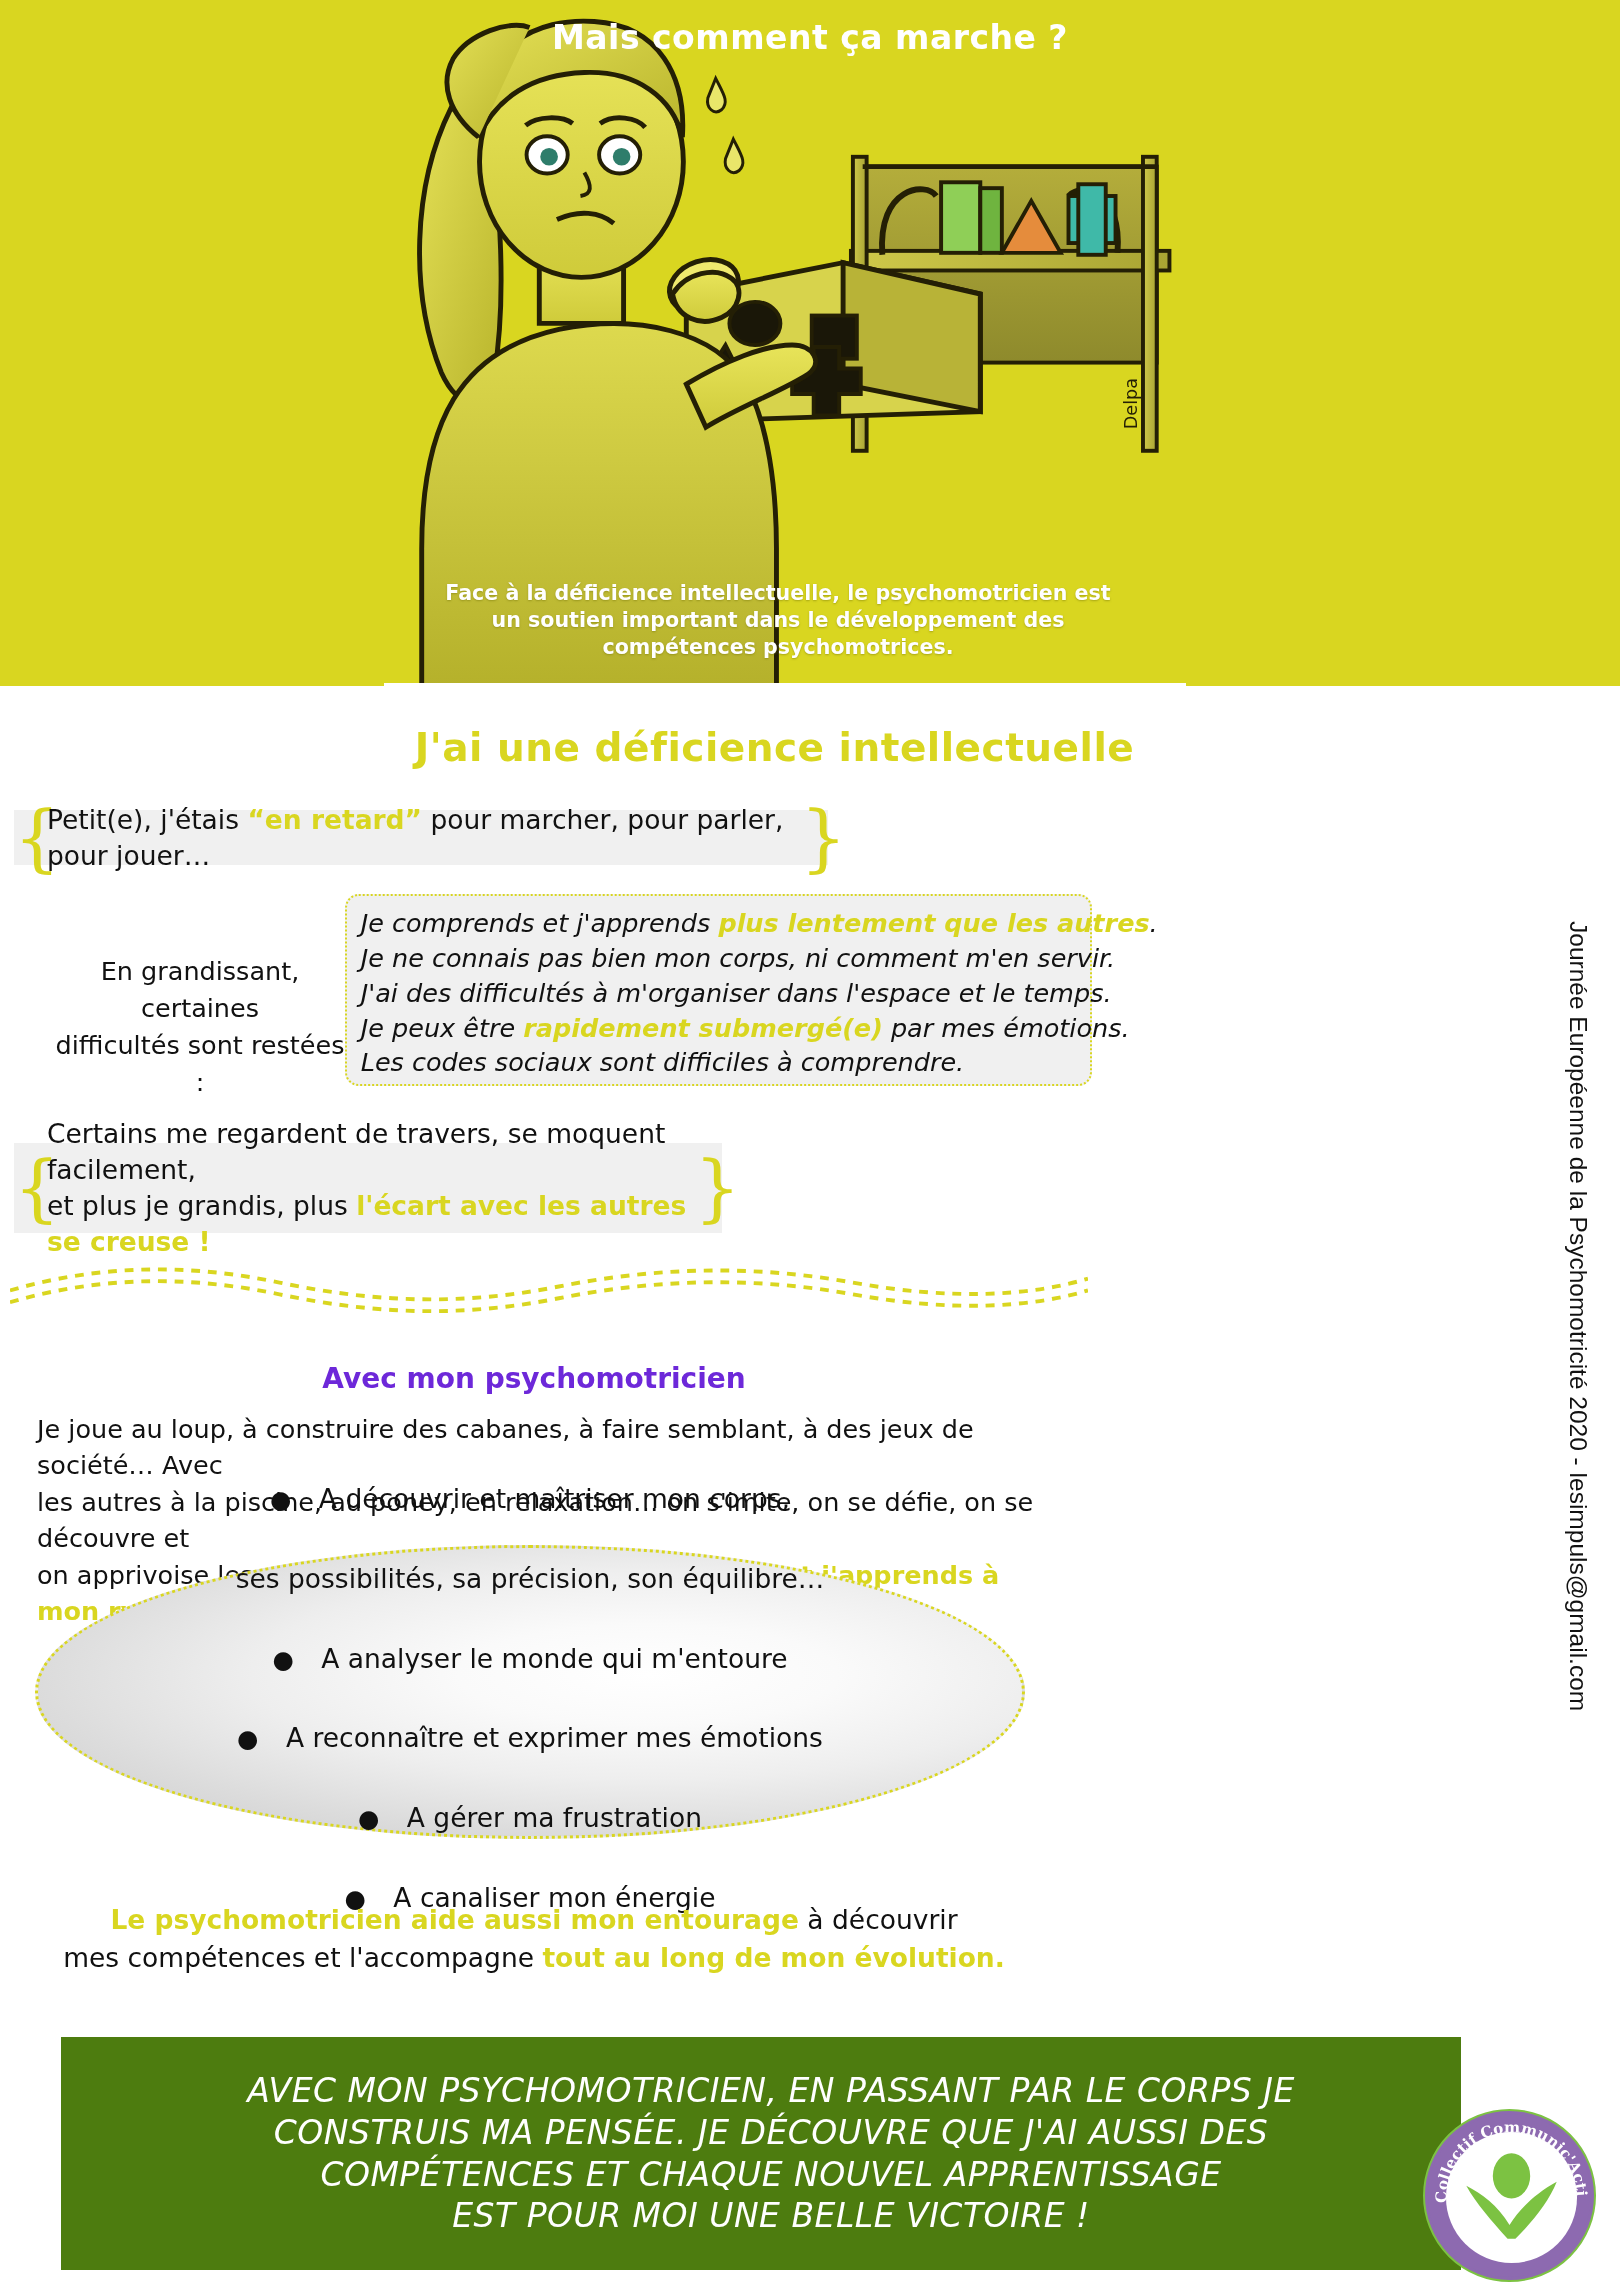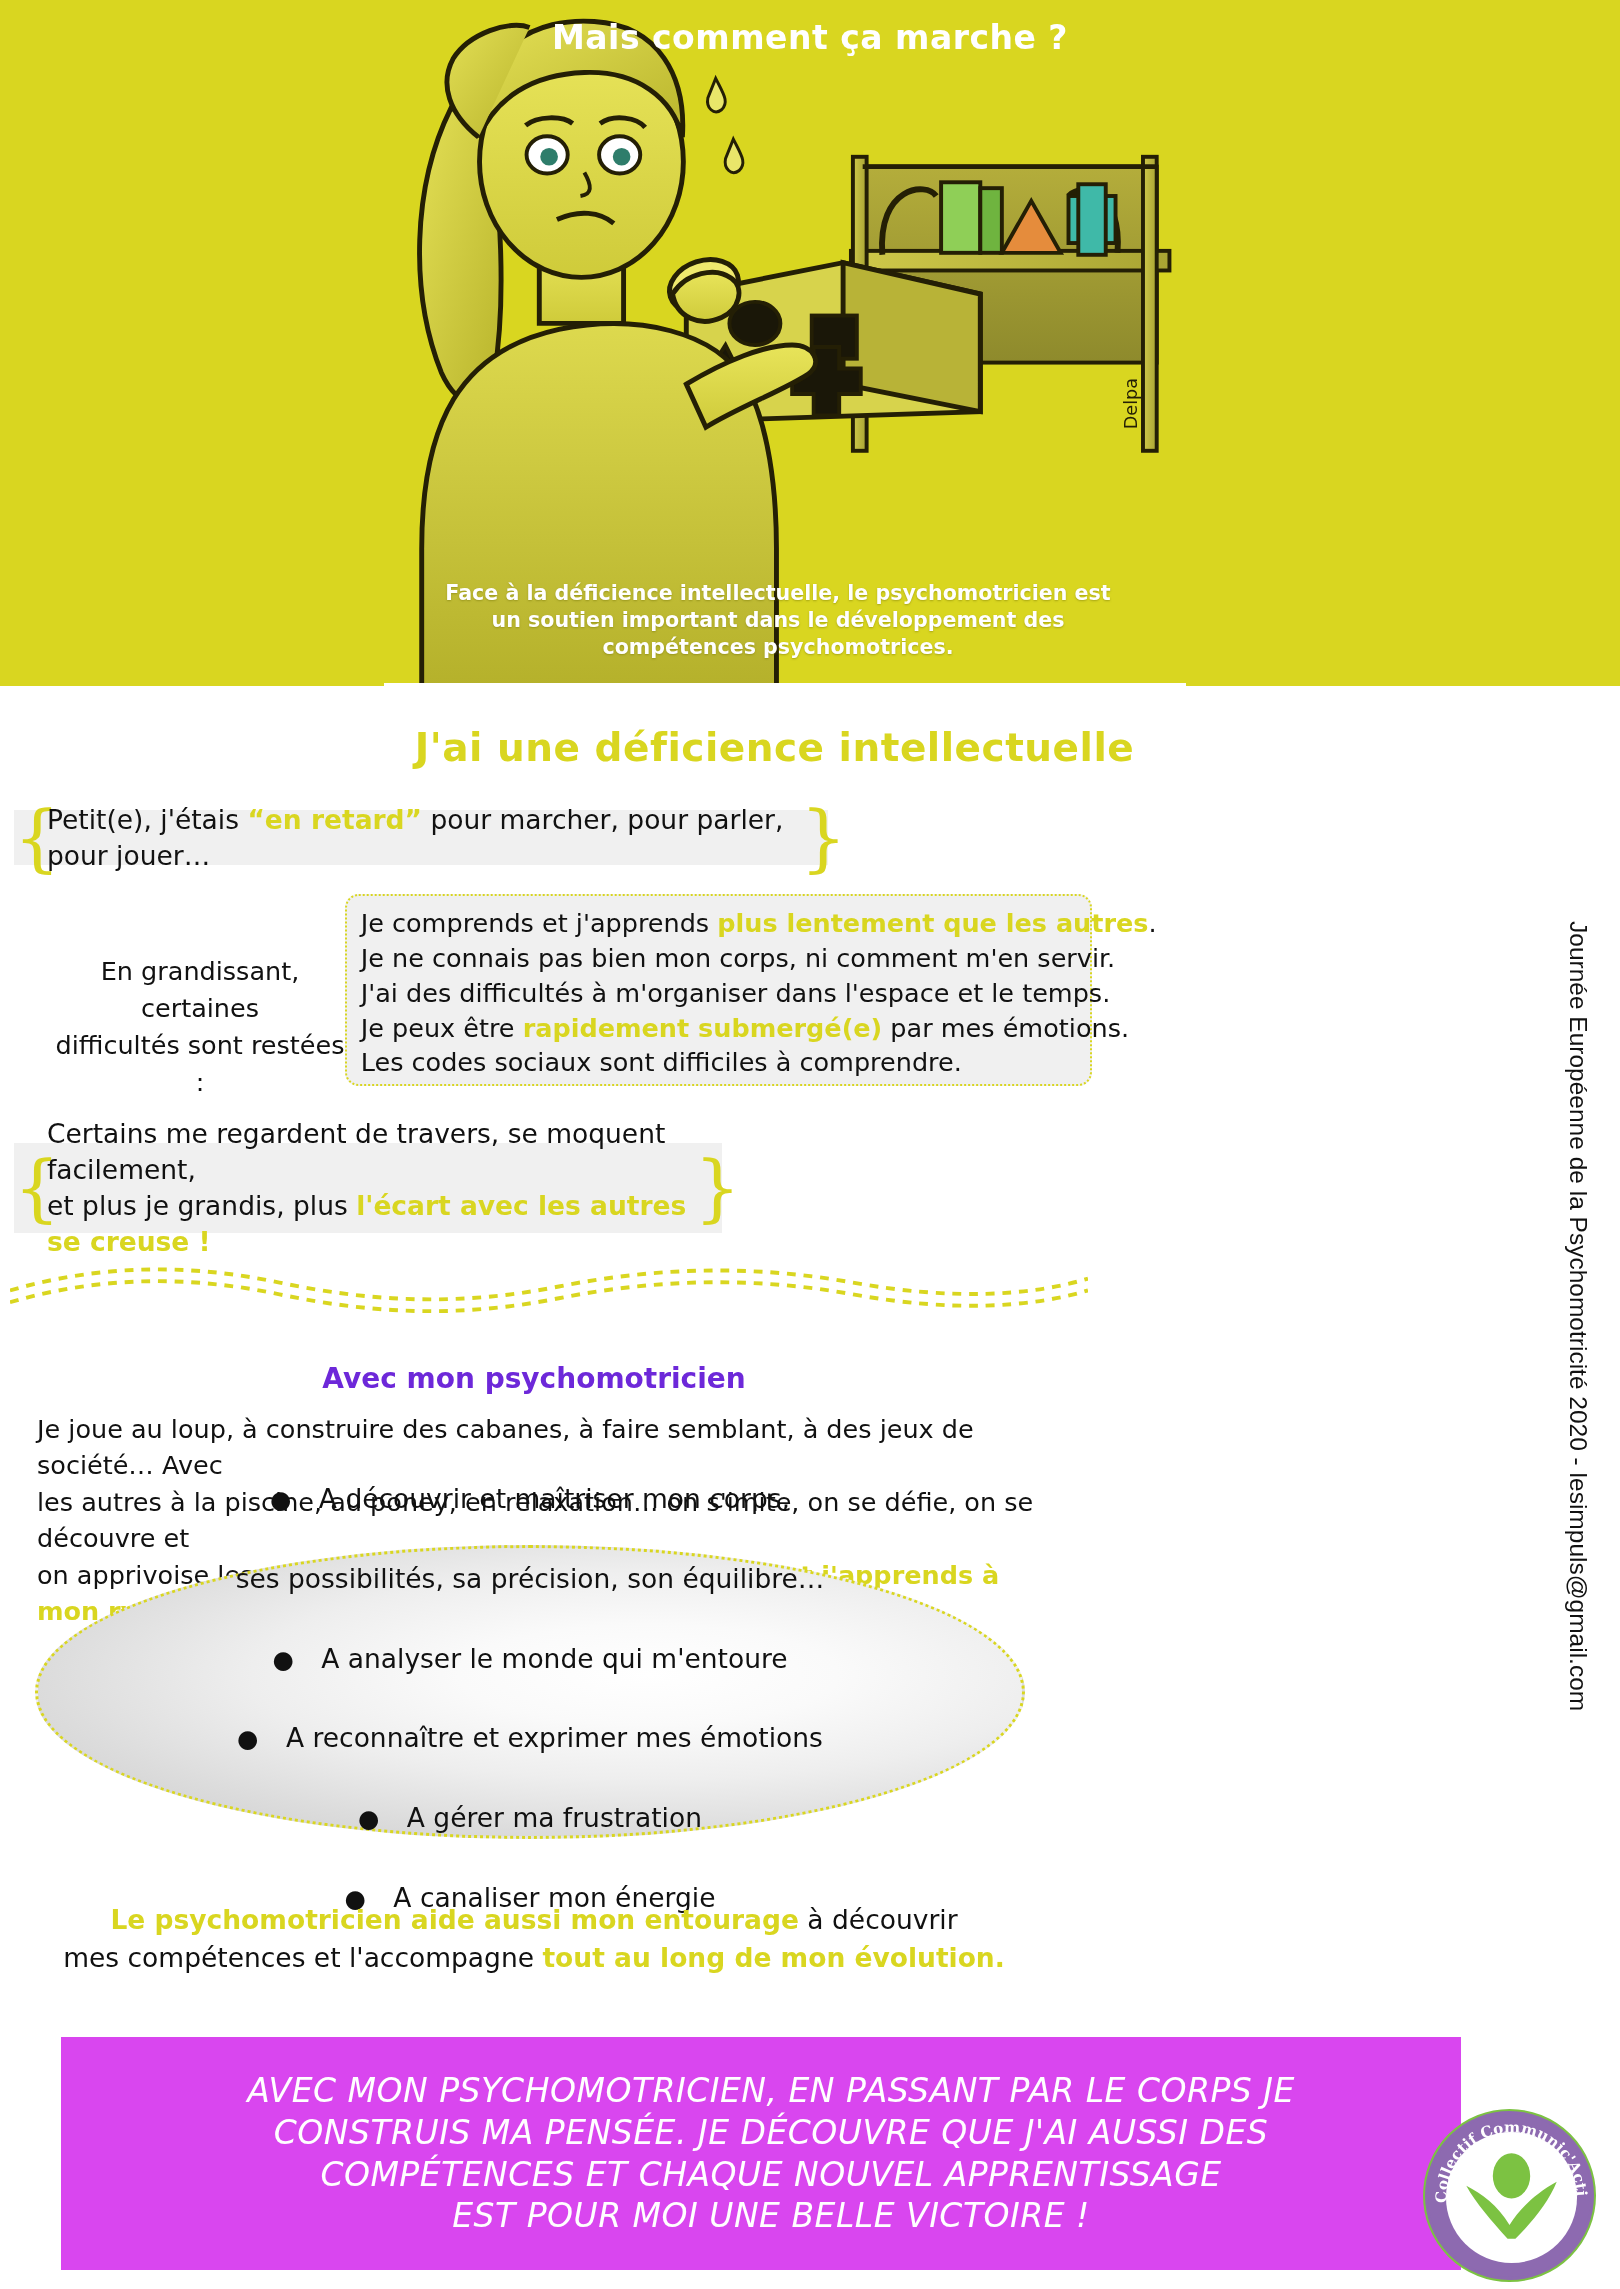--- a/index.html
+++ b/index.html
@@ -73,21 +73,21 @@
     font-size: 25.5px; color: #111; line-height: 1.45; text-align:center;
   }
   .dotted-box {
     position: absolute; left: 345px; top: 894px; width: 747px; height: 192px;
     background: #f0f0f0;
     border: 2.9px dotted #d9d620;
     border-radius: 13.7px;
     padding: 9.8px 0 0 13.7px;
   }
   .dotted-box .line {
-    font-size: 25.5px; color: #111; line-height: 1.37; white-space: nowrap;
+    font-size: 25.5px; color: #111; line-height: 1.37; white-space: nowrap; font-style: italic;
   }
 
   
   .wave { position:absolute; left: 9.8px; top: 1257px; width: 1078px; height: 59px; }
 
   
   .section-title {
     position: absolute; left: 0; top: 1362px; width: 1068px;
     text-align: center; color: #6d28d9; font-size: 28px; font-weight: 700;
   }
@@ -116,21 +116,21 @@
 
   
   .closing {
     position: absolute; left: 0; top: 1901px; width: 1068px;
     text-align: center; font-size: 26.5px; line-height: 1.42; color: #111;
   }
 
   
   .footer {
     position: absolute; left: 61px; top: 2037px; width: 1400px; height: 233px;
-    background: #d946ef;
+    background: #4d7c0f;
     display: flex; align-items: center; justify-content: center; padding-left: 20px;
   }
   .footer-text {
     color: #ffffff; font-style: italic; font-size: 33px; line-height: 1.26;
     text-align: center; letter-spacing: 0.5px; padding: 0 69px;
   }
 
   
   .logo {
     position: absolute; left: 1423px; top: 2109px; width: 173px; height: 173px;

